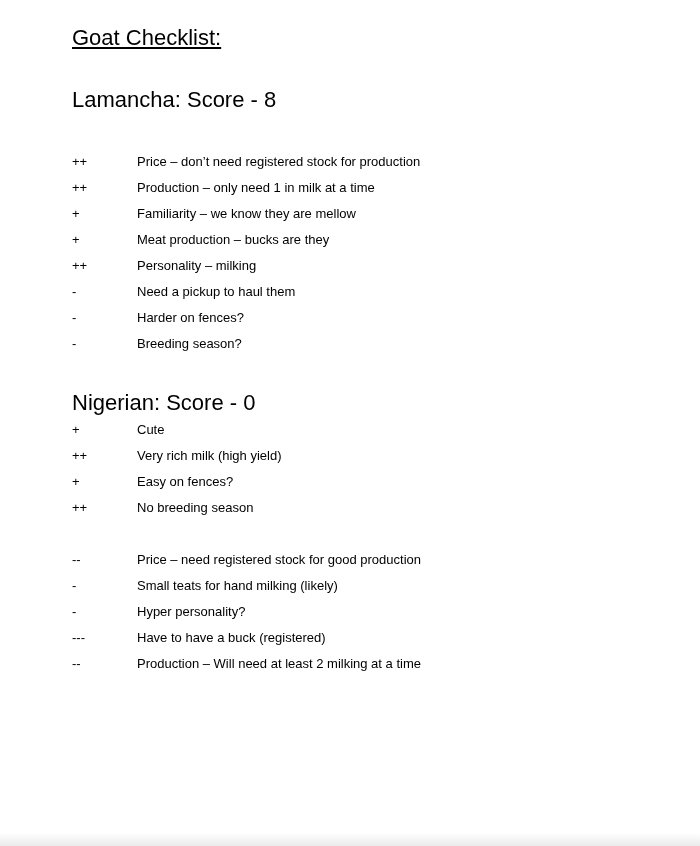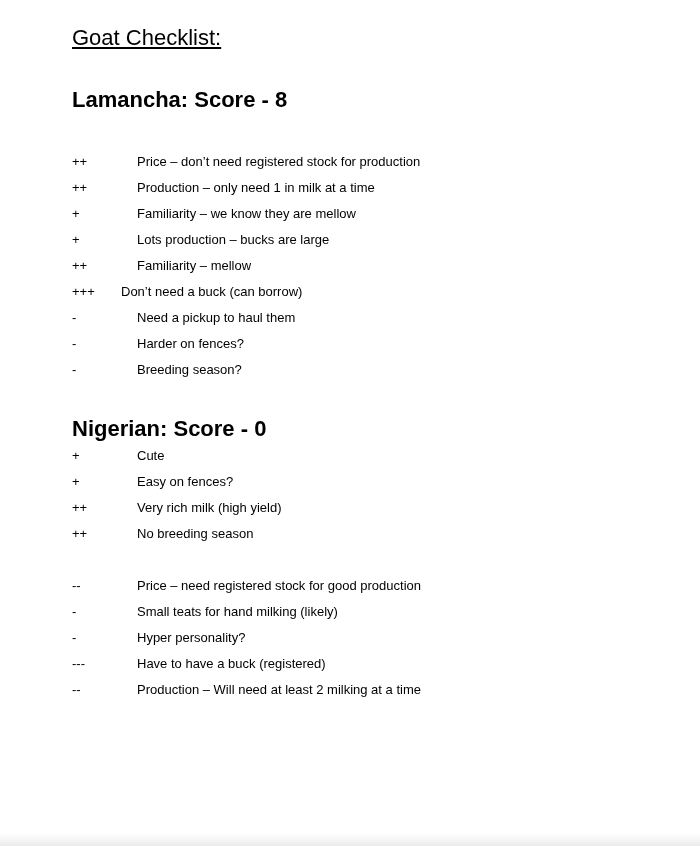--- a/index.html
+++ b/index.html
@@ -21,21 +21,21 @@
   .doc-title {
     font-size: 22px;
     line-height: 26px;
     text-decoration: underline;
     white-space: nowrap;
   }
   .section-heading {
     margin: 0;
     font-size: 22px;
     line-height: 28px;
-    font-weight: bold;
+    font-weight: normal;
     white-space: nowrap;
   }
   .heading-1 { margin-top: 35px; }
   .heading-2 { margin-top: 32px; }
   .list { font-size: 13px; }
   .list .row {
     line-height: 26px;
     white-space: nowrap;
   }
   .pros-1 { margin-top: 35px; }
@@ -65,37 +65,36 @@
 <div class="page">
 
   <div class="doc-title">Goat Checklist:</div>
 
   <div>
     <h2 class="section-heading heading-1">Lamancha: Score - 8</h2>
     <div class="list pros-1">
         <div class="row"><span class="marker">++</span><span class="text">Price – don’t need registered stock for production</span></div>
         <div class="row"><span class="marker">++</span><span class="text">Production – only need 1 in milk at a time</span></div>
         <div class="row"><span class="marker">+</span><span class="text">Familiarity – we know they are mellow</span></div>
-        <div class="row"><span class="marker">+</span><span class="text">Lots production – bucks are large</span></div>
-        <div class="row"><span class="marker">++</span><span class="text">Familiarity – mellow</span></div>
-        <div class="row narrow"><span class="marker">+++</span><span class="text">Don’t need a buck (can borrow)</span></div>
+        <div class="row"><span class="marker">+</span><span class="text">Meat production – bucks are they</span></div>
+        <div class="row"><span class="marker">++</span><span class="text">Personality – milking</span></div>
       </div>
     <div class="list cons-1">
         <div class="row"><span class="marker">-</span><span class="text">Need a pickup to haul them</span></div>
         <div class="row"><span class="marker">-</span><span class="text">Harder on fences?</span></div>
         <div class="row"><span class="marker">-</span><span class="text">Breeding season?</span></div>
       </div>
   </div>
 
   <div>
     <h2 class="section-heading heading-2">Nigerian: Score - 0</h2>
     <div class="list pros-2">
         <div class="row"><span class="marker">+</span><span class="text">Cute</span></div>
+        <div class="row"><span class="marker">++</span><span class="text">Very rich milk (high yield)</span></div>
         <div class="row"><span class="marker">+</span><span class="text">Easy on fences?</span></div>
-        <div class="row"><span class="marker">++</span><span class="text">Very rich milk (high yield)</span></div>
         <div class="row"><span class="marker">++</span><span class="text">No breeding season</span></div>
       </div>
     <div class="list cons-2">
         <div class="row"><span class="marker">--</span><span class="text">Price – need registered stock for good production</span></div>
         <div class="row"><span class="marker">-</span><span class="text">Small teats for hand milking (likely)</span></div>
         <div class="row"><span class="marker">-</span><span class="text">Hyper personality?</span></div>
         <div class="row"><span class="marker">---</span><span class="text">Have to have a buck (registered)</span></div>
         <div class="row"><span class="marker">--</span><span class="text">Production – Will need at least 2 milking at a time</span></div>
       </div>
   </div>

